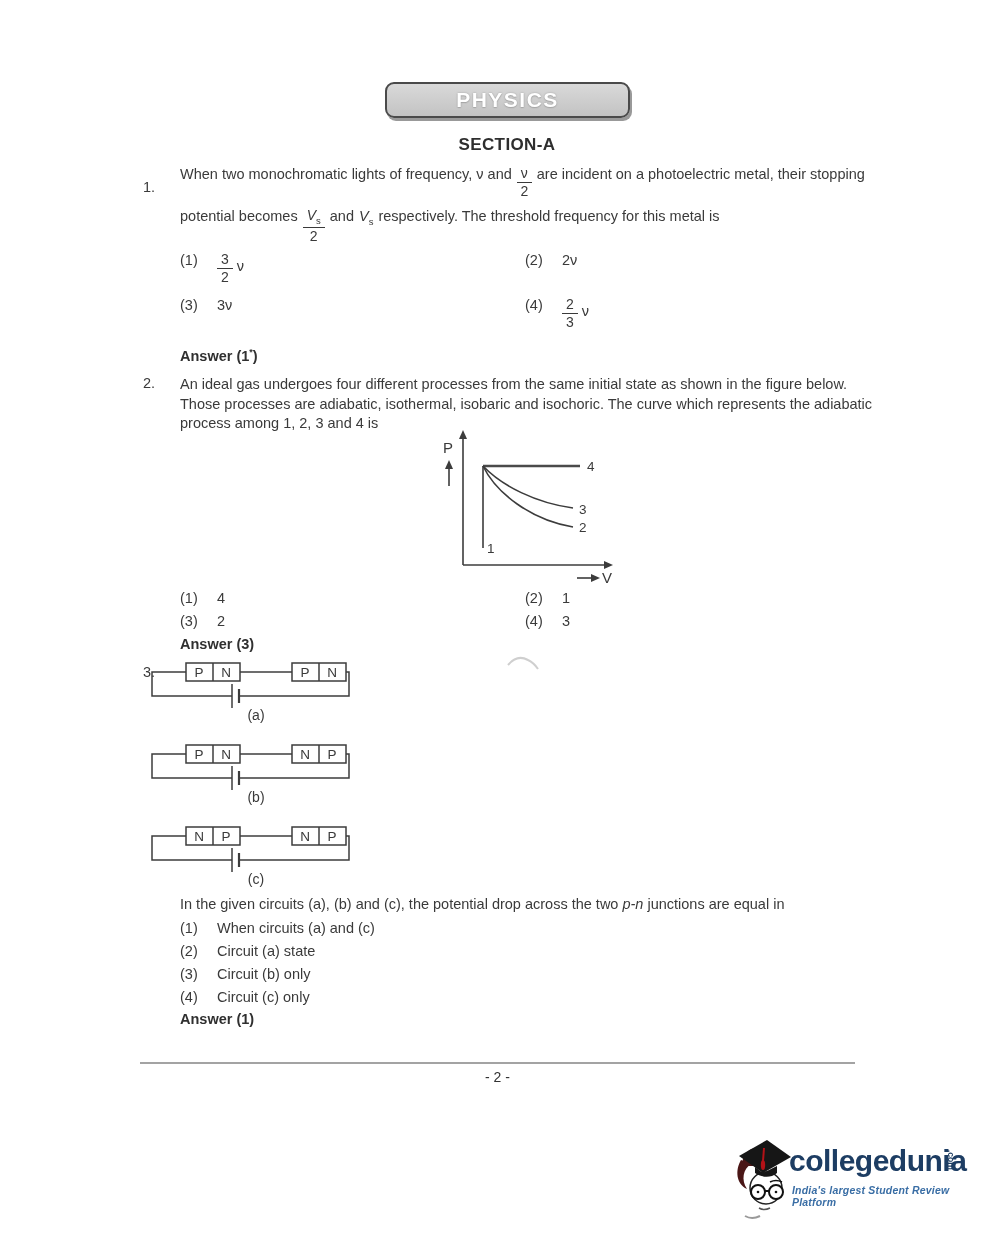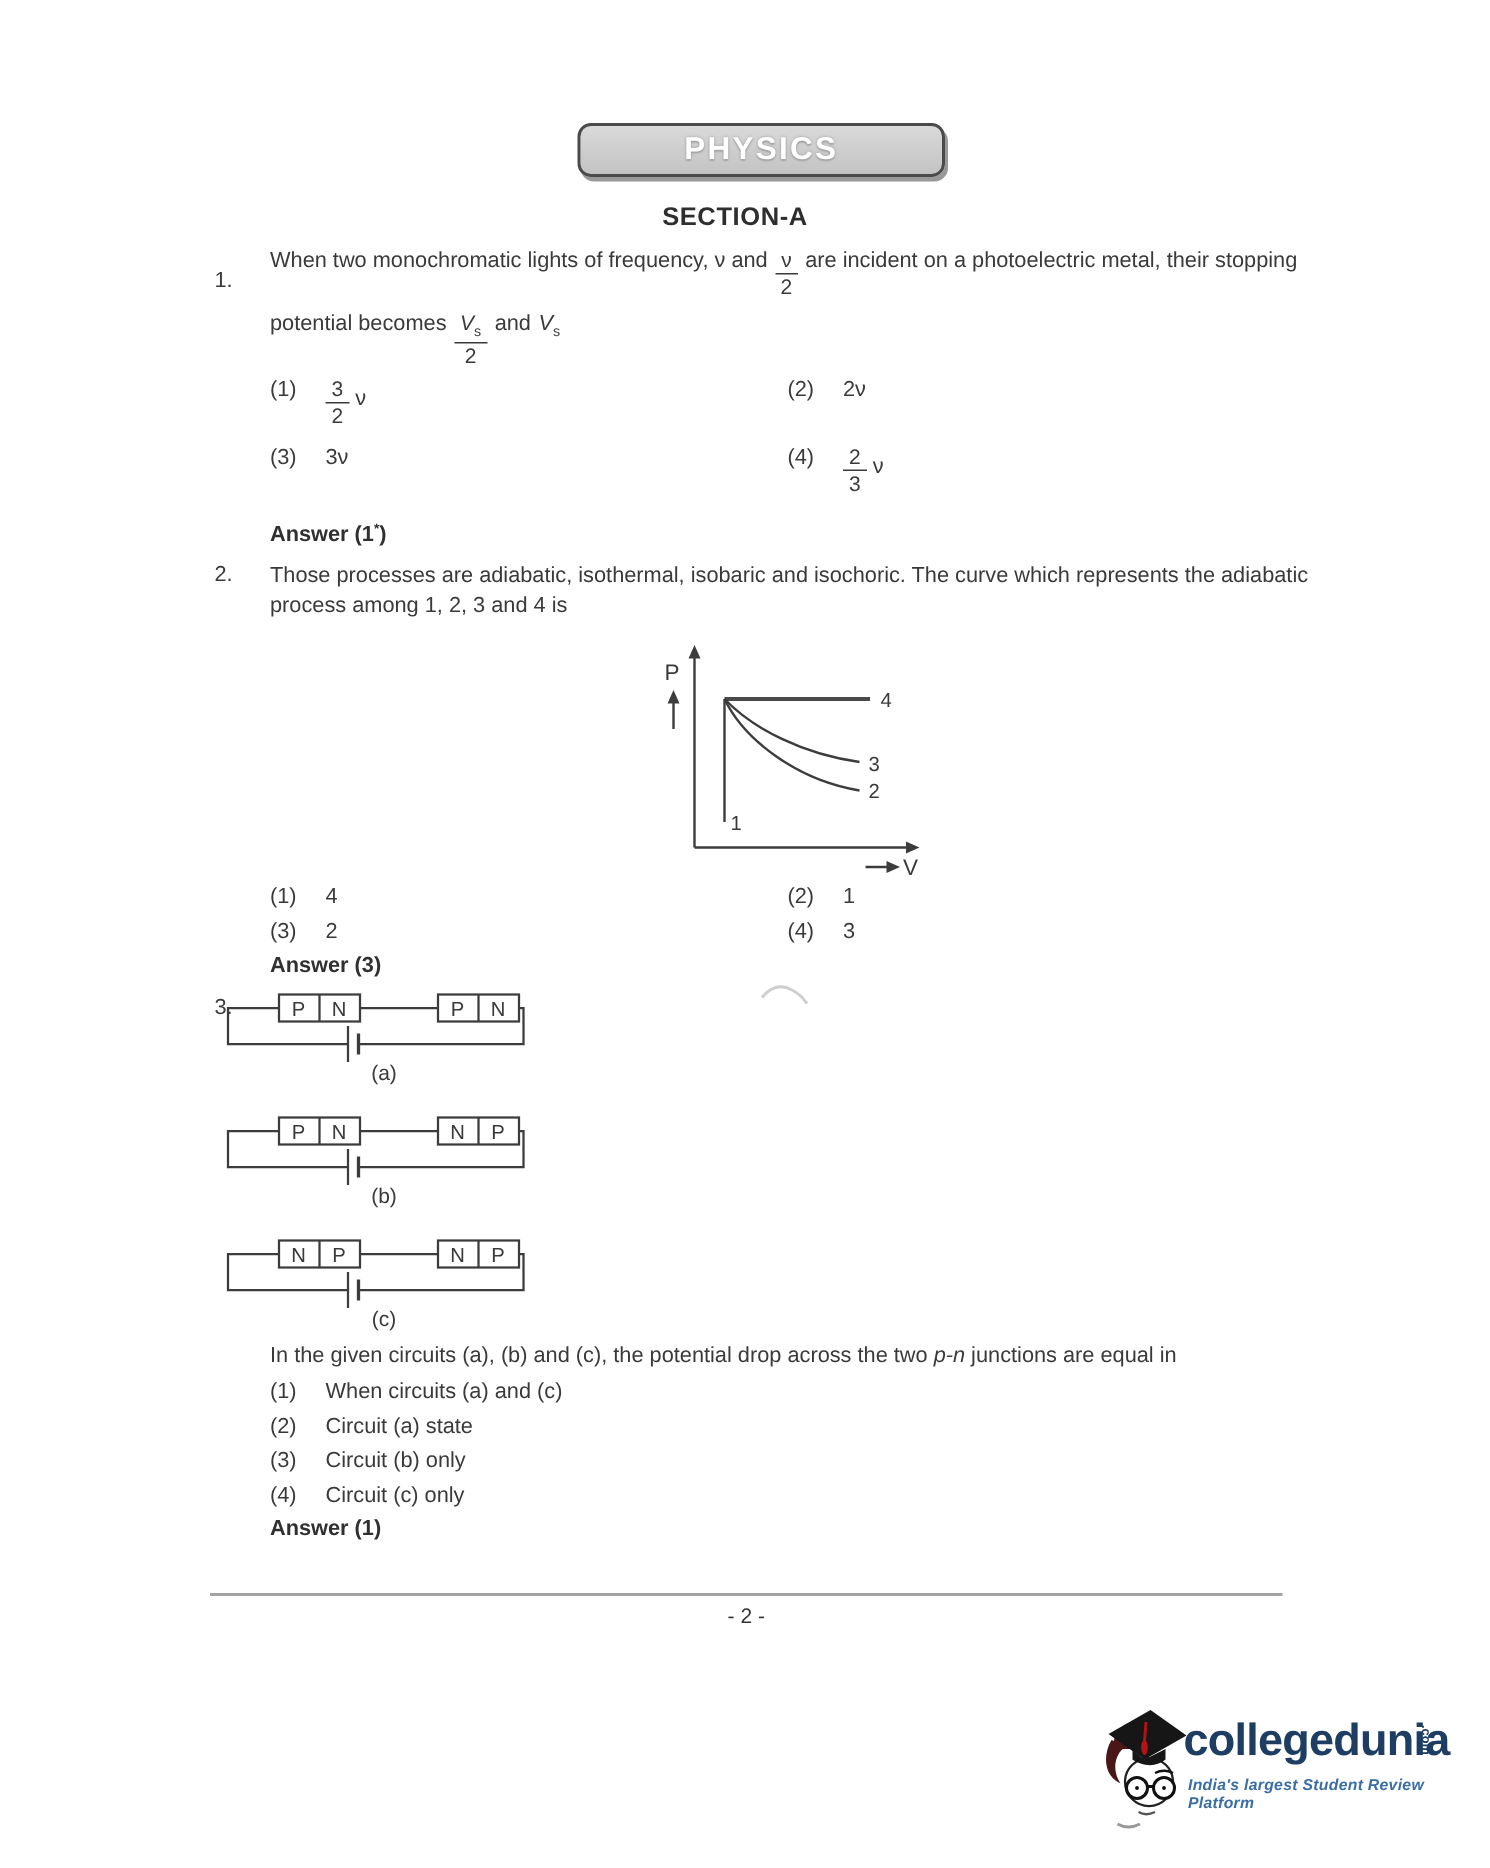--- a/index.html
+++ b/index.html
@@ -18,21 +18,21 @@
     background:linear-gradient(#d9d9d9,#c3c3c3);
     border:2px solid #4a4a4a; border-radius:9px;
     box-shadow:2px 3px 0 rgba(70,70,70,.55);
     display:flex; align-items:center; justify-content:center;
   }
   .physics-title {
     color:#ffffff; font-weight:bold; font-size:21px; letter-spacing:1.5px;
     text-shadow:0 0 2px #9d9d9d, 0 1px 1px #aaa;
   }
   .section-title {
-    left:330px; top:135px; width:320px; text-align:center;
+    left:347px; top:135px; width:320px; text-align:center;
     font-weight:bold; font-size:17px; color:#2e2e2e; letter-spacing:.4px;
   }
 
   .frac { display:inline-flex; flex-direction:column; align-items:center; line-height:1.05; font-size:14px; }
   .frac .num { padding:0 4px 1px; border-bottom:1.4px solid #3a3a3a; }
   .frac .den { padding-top:1px; }
   sub.s { font-size:9.5px; }
   sup.star { font-size:9px; }
   .nu-suffix { position:relative; top:6px; margin-left:-1px; }
   .opt-label { width:32px; flex:0 0 32px; }
@@ -71,20 +71,21 @@
   </div>
 
   <div class="abs flexrow" style="left:180px; top:208px; height:46px;">
     <span>potential becomes</span>
     <span class="frac">
       <span class="num"><i>V</i><sub class="s">s</sub></span>
       <span class="den">2</span>
     </span>
     <span>and</span>
     <span><i>V</i><sub class="s">s</sub></span>
+    <span>respectively. The threshold frequency for this metal is</span>
   </div>
 
   <div class="abs flexrow" style="left:180px; top:252px; height:46px;">
     <span class="opt-label">(1)</span>
     <span class="frac">
       <span class="num">3</span>
       <span class="den">2</span>
     </span>
     <span class="nu-suffix">ν</span>
   </div>
@@ -104,20 +105,21 @@
     </span>
     <span class="nu-suffix">ν</span>
   </div>
 
   <div class="abs bold" style="left:180px; top:347px;">
     <span>Answer (1</span><sup class="star">*</sup><span>)</span>
   </div>
 
   <div class="abs" style="left:143px; top:375px;">2.</div>
   <div class="abs qlines" style="left:180px; top:375px; width:700px;">
+    <div>An ideal gas undergoes four different processes from the same initial state as shown in the figure below.</div>
     <div>Those processes are adiabatic, isothermal, isobaric and isochoric. The curve which represents the adiabatic</div>
     <div>process among 1, 2, 3 and 4 is</div>
   </div>
 
   <svg class="abs" style="left:430px; top:428px;" width="210" height="165" viewBox="0 0 210 165">
     <g stroke="#3c3c3c" stroke-width="1.6" fill="none">
       <line x1="33" y1="137" x2="33" y2="9"></line>
       <line x1="33" y1="137" x2="177" y2="137"></line>
     </g>
     <polygon points="33,2 29,11 37,11" fill="#3c3c3c"></polygon>

